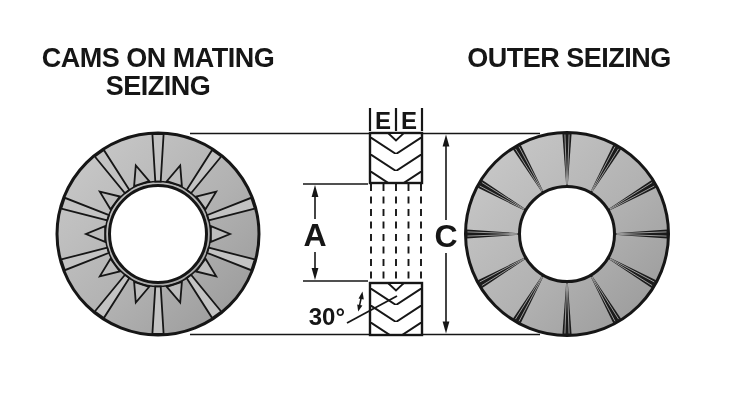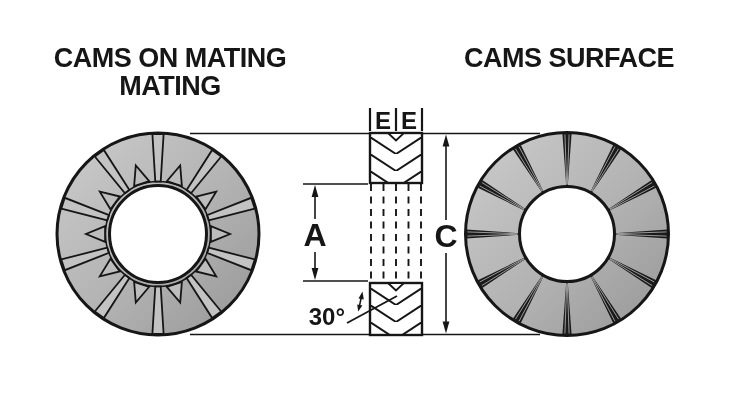--- a/index.html
+++ b/index.html
@@ -5,40 +5,40 @@
   html,body{margin:0;padding:0;background:#fff;}
   .stage{
     position:relative;width:751px;height:406px;background:#fff;overflow:hidden;
     font-family:"Liberation Sans","DejaVu Sans",sans-serif;
   }
   .title{
     position:absolute;top:44px;text-align:center;font-weight:bold;
     font-size:27px;line-height:28px;color:#161616;letter-spacing:-0.5px;
   }
   .title span{display:block;}
-  .title-left{left:20px;width:300px;}
+  .title-left{left:8px;width:300px;}
   .title-right{left:409px;width:320px;}
   svg{position:absolute;left:0;top:0;}
   svg text{font-family:"Liberation Sans","DejaVu Sans",sans-serif;font-weight:bold;fill:#161616;}
   .dim-label{font-size:32px;}
   .e-label{font-size:24px;}
   .angle-label{font-size:24px;}
 </style>
 </head>
 <body>
 
 <div class="stage">
 
   <div class="title title-left">
     <span>CAMS ON MATING</span>
-    <span>MATING</span>
+    <span>SEIZING</span>
   </div>
 
   <div class="title title-right">
-    <span>CAMS SURFACE</span>
+    <span>OUTER SEIZING</span>
   </div>
 
   <svg id="drawing" width="751" height="406" viewBox="0 0 751 406">
     <defs>
       <linearGradient id="gmetal" x1="0" y1="0" x2="1" y2="1">
         <stop offset="0" stop-color="#cccccc"></stop>
         <stop offset="0.55" stop-color="#b2b2b2"></stop>
         <stop offset="1" stop-color="#969696"></stop>
       </linearGradient>
       <pattern id="chevA" patternUnits="userSpaceOnUse" x="370" y="137" width="52" height="17">

